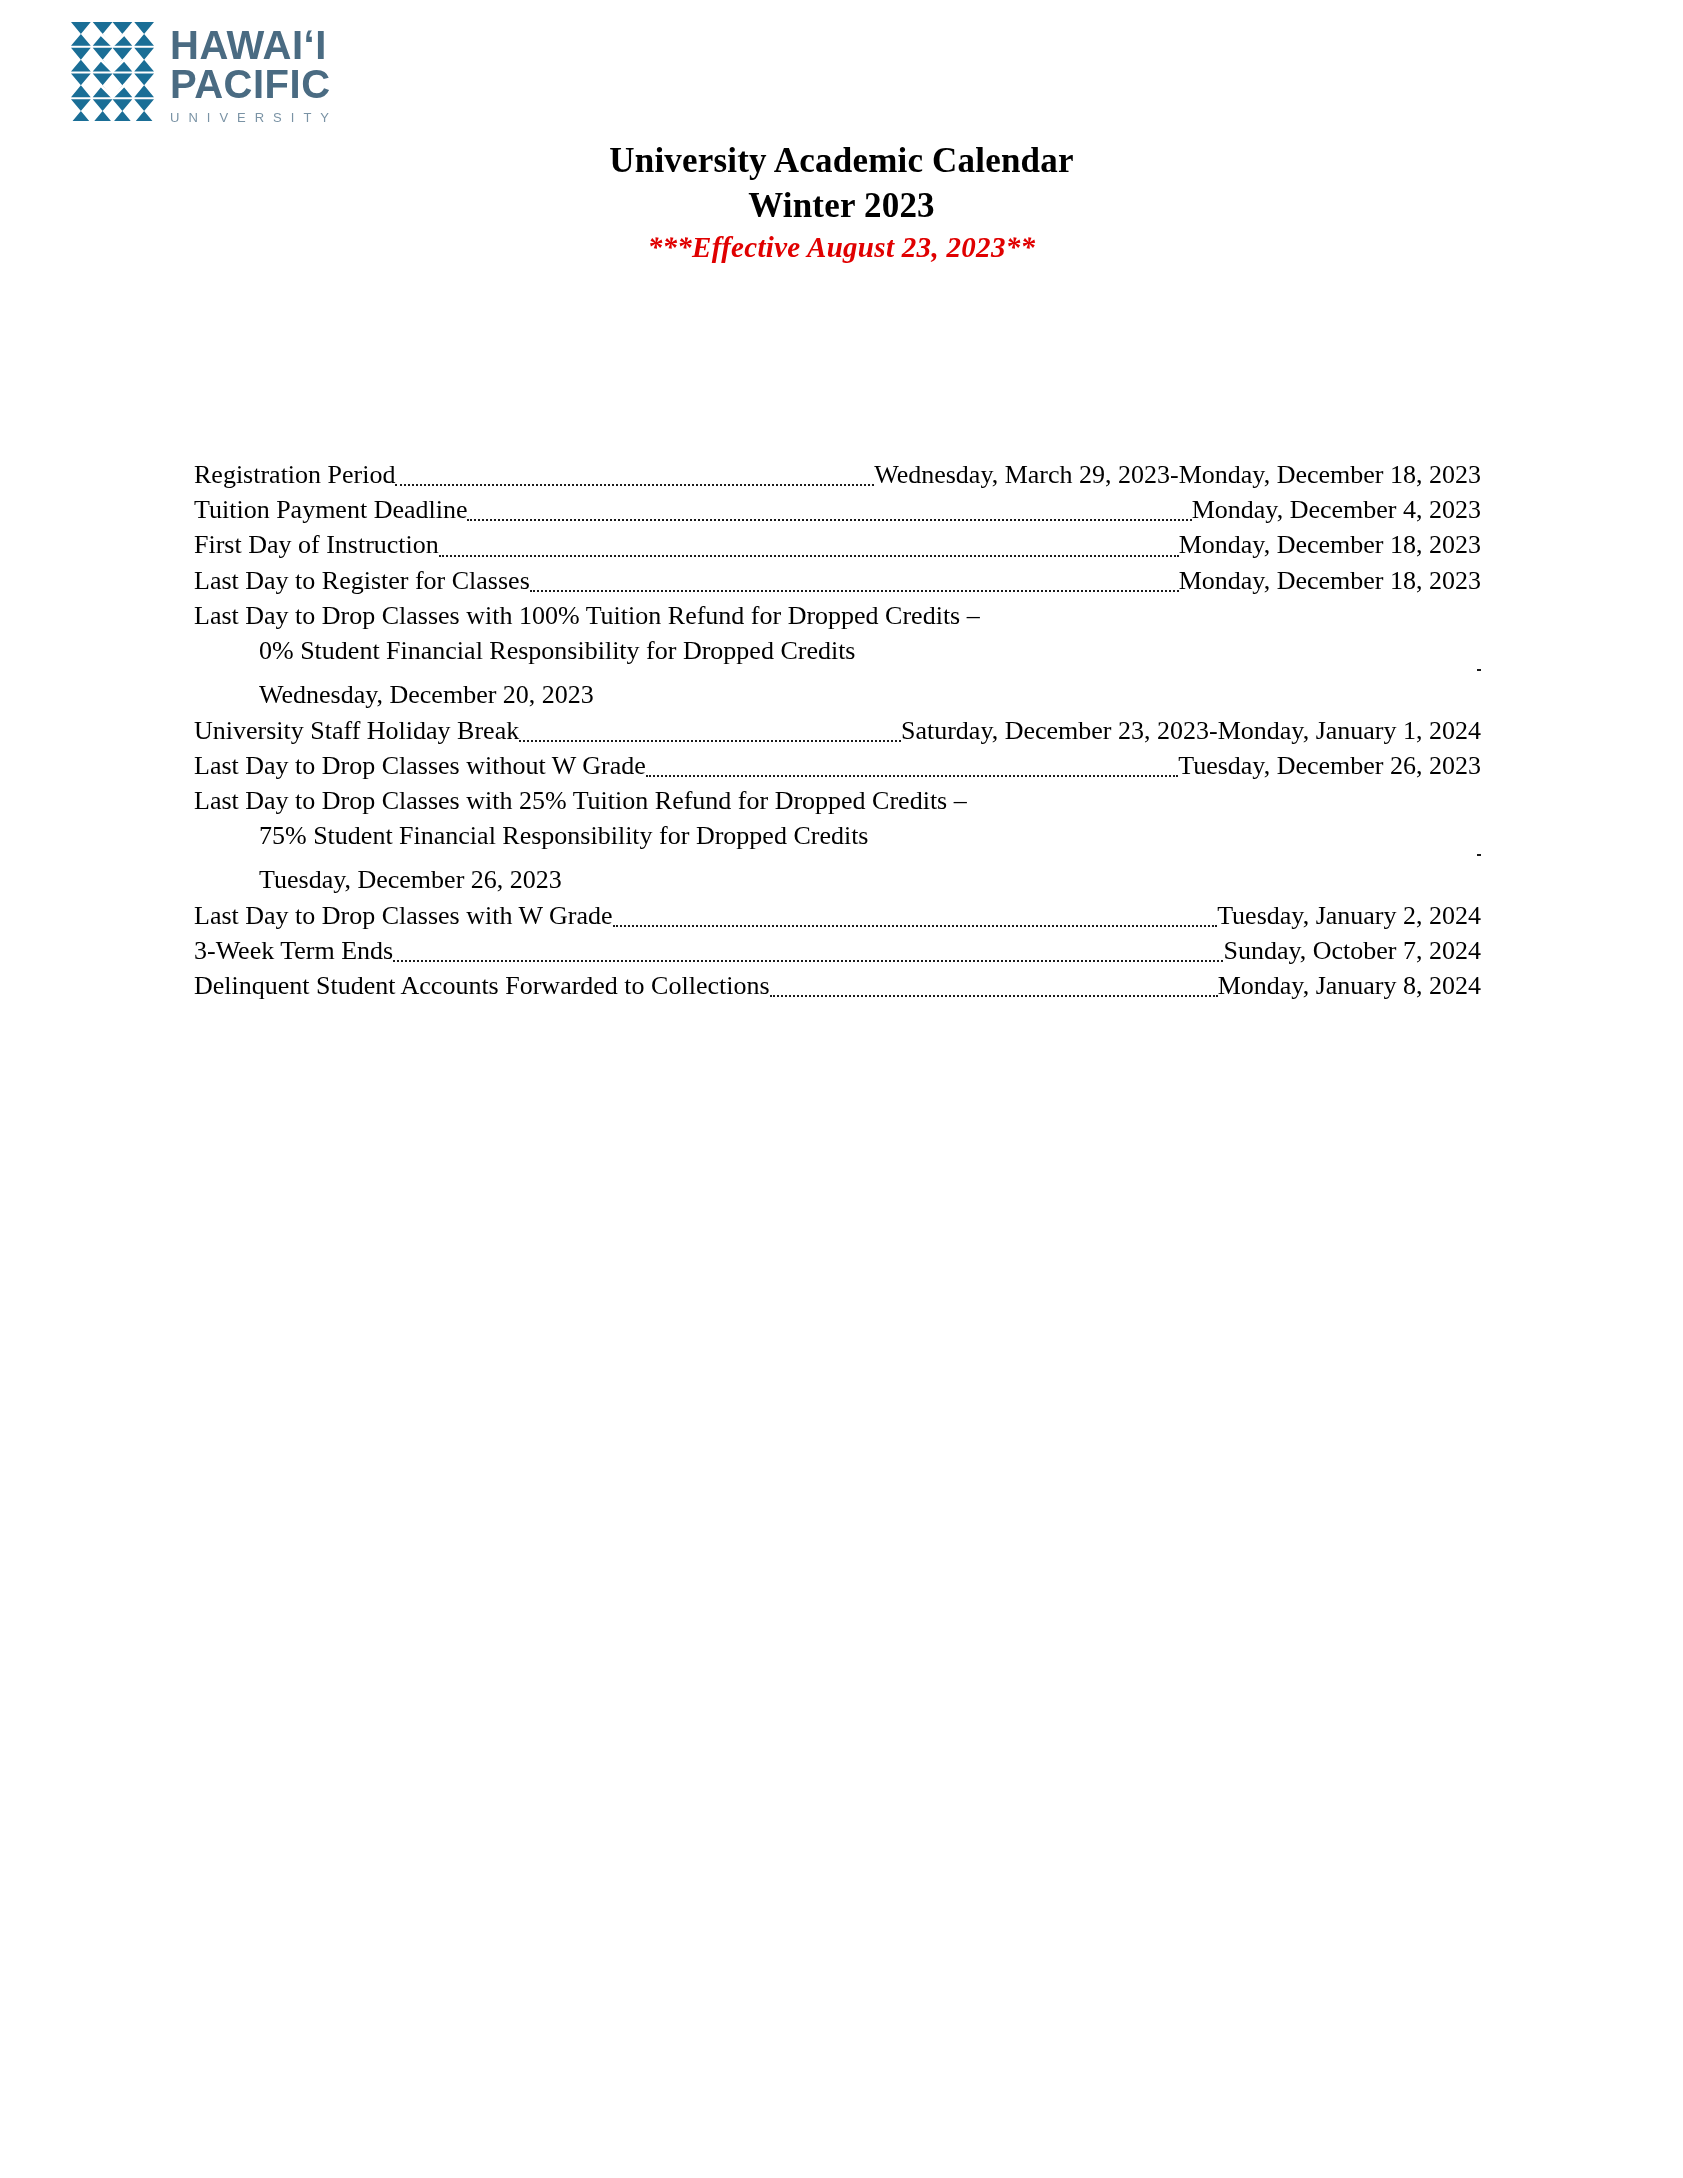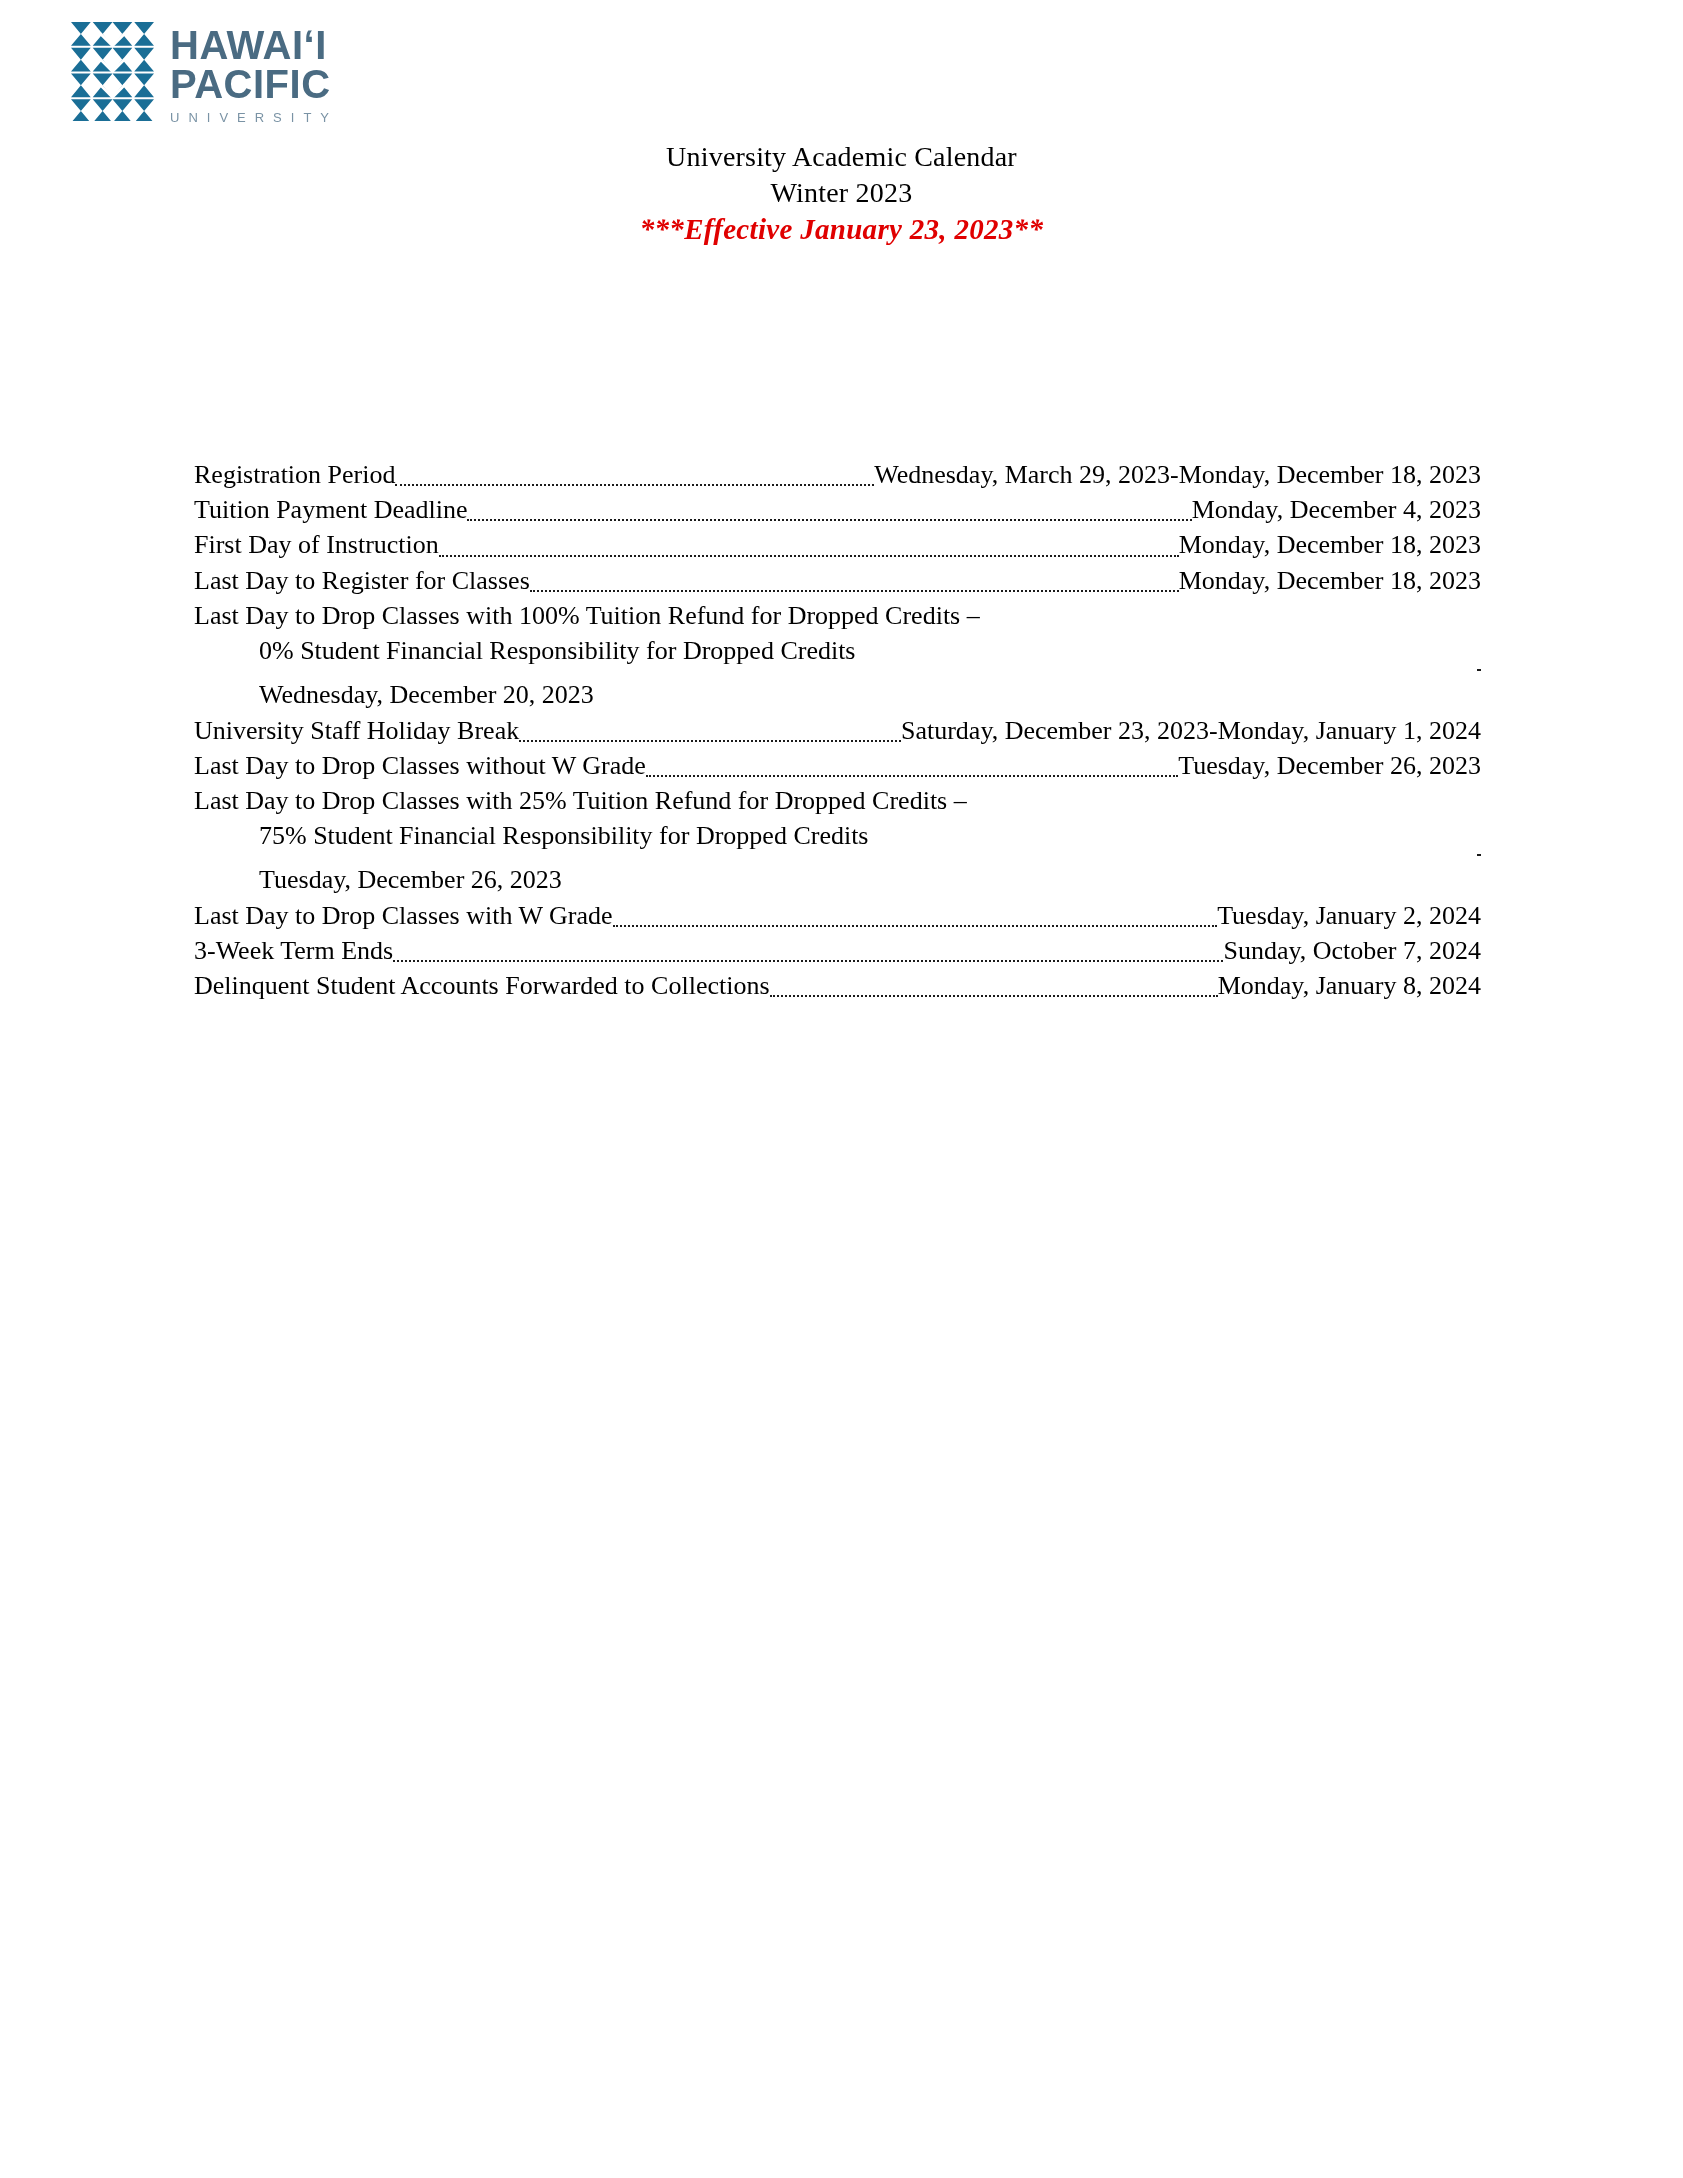--- a/index.html
+++ b/index.html
@@ -62,22 +62,22 @@
 
   
   .title-block {
     position: absolute;
     left: 0;
     top: 139px;
     width: 1683px;
     text-align: center;
   }
   .title-line {
-    font-size: 28px;
-    font-weight: normal;
+    font-size: 35px;
+    font-weight: bold;
     line-height: 1.28;
     letter-spacing: 0.2px;
     text-align: center;
   }
   .title-effective {
     font-size: 29px;
     font-weight: bold;
     font-style: italic;
     color: #e00000;
     line-height: 1.3;
@@ -169,21 +169,21 @@
     <div class="logo-words">
       <div class="logo-line1">HAWAIʻI</div>
       <div class="logo-line2">PACIFIC</div>
       <div class="logo-line3">UNIVERSITY</div>
     </div>
   </div>
 
   <div class="title-block">
     <div class="title-line">University Academic Calendar</div>
     <div class="title-line">Winter 2023</div>
-    <div class="title-effective">***Effective January 23, 2023**</div>
+    <div class="title-effective">***Effective August 23, 2023**</div>
   </div>
 
 
   <div class="rows" id="rows-container">
       <div class="row">
         <span class="label">Registration Period</span>
         <span class="leader"></span>
         <span class="value">Wednesday, March 29, 2023-Monday, December 18, 2023</span>
       </div>
       <div class="row">

